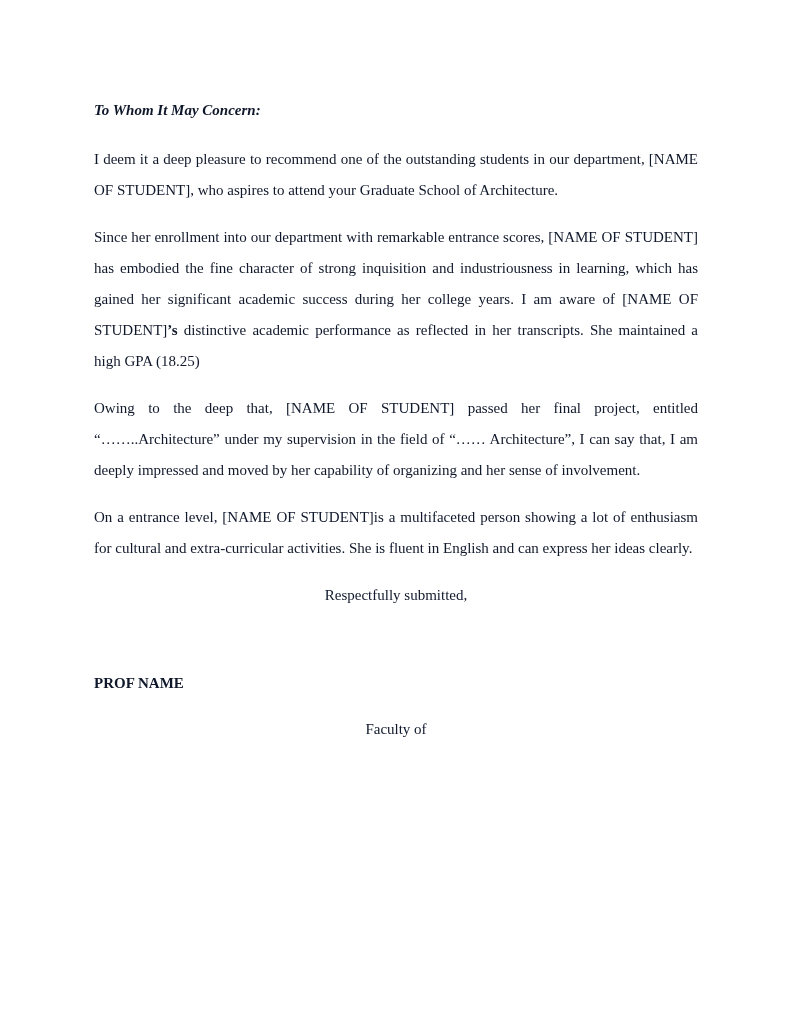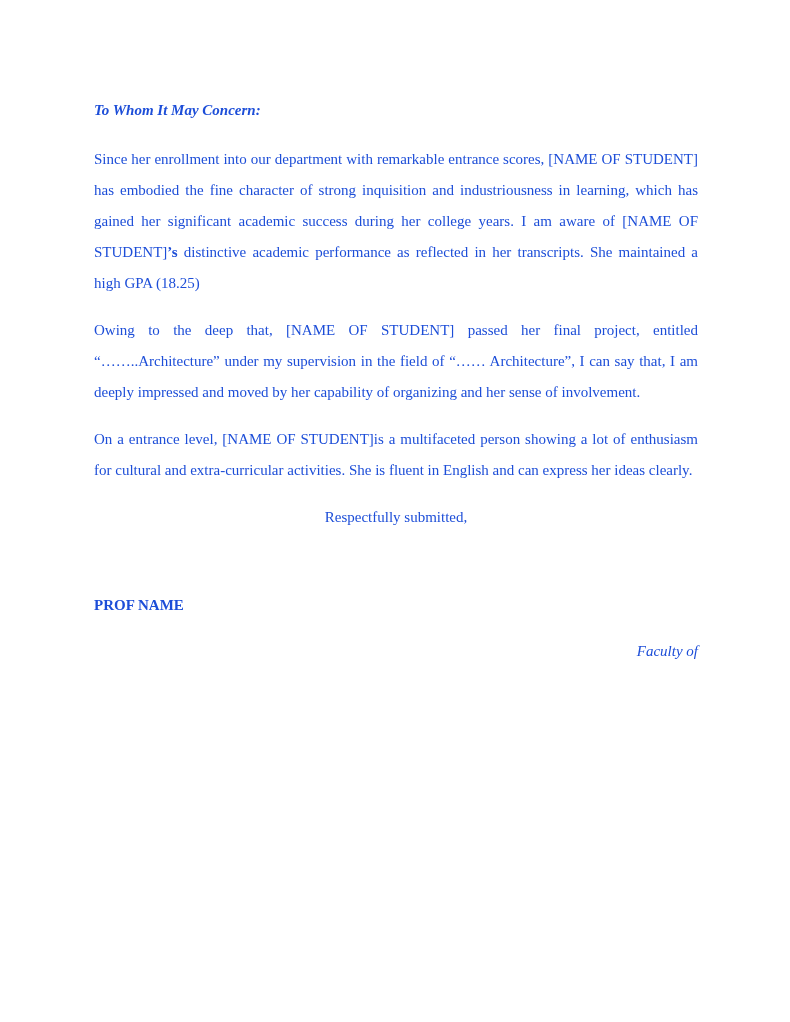--- a/index.html
+++ b/index.html
@@ -10,21 +10,21 @@
   .page {
     position: relative;
     width: 790px;
     height: 1022px;
     background: #ffffff;
     box-sizing: border-box;
     padding: 95px 92px 0 94px;
     font-family: "Liberation Serif", "DejaVu Serif", serif;
     font-size: 15px;
     line-height: 31px;
-    color: #1d4ed8;
+    color: #0f172a;
     overflow: hidden;
   }
   .salutation {
     font-weight: bold;
     font-style: italic;
     margin: 0 0 18px 0;
   }
   .para {
     margin: 0 0 16px 0;
     text-align: justify;
@@ -33,35 +33,35 @@
   .closing {
     margin: 0 0 57px 0;
     text-align: center;
   }
   .sig-name {
     margin: 0 0 15px 0;
     text-align: left;
     font-weight: bold;
   }
   .sig-title {
-    margin: 0;
-    font-style: italic;
-    text-align: right;
+    margin: 8px;
+    text-align: center;
   }
   .bold-run {
     font-weight: bold;
   }
 </style>
 </head>
 <body>
 
 <div class="page">
 
   <p class="salutation">To Whom It May Concern:</p>
 
+  <p class="para">I deem it a deep pleasure to recommend one of the outstanding students in our department, [NAME OF STUDENT], who aspires to attend your Graduate School of Architecture.</p>
 
   <p class="para"><span>Since her enrollment into our department with remarkable entrance scores, [NAME OF STUDENT] has embodied the fine character of strong inquisition and industriousness in learning, which has gained her significant academic success during her college years. I am aware of [NAME OF STUDENT]</span><span class="bold-run">’s</span><span> distinctive academic performance as reflected in her transcripts. She maintained a high GPA (18.25)</span></p>
 
   <p class="para">Owing to the deep that, [NAME OF STUDENT] passed her final project, entitled “……..Architecture” under my supervision in the field of “…… Architecture”, I can say that, I am deeply impressed and moved by her capability of organizing and her sense of involvement.</p>
 
   <p class="para">On a entrance level, [NAME OF STUDENT]is a multifaceted person showing a lot of enthusiasm for cultural and extra-curricular activities. She is fluent in English and can express her ideas clearly.</p>
 
   <p class="para closing">Respectfully submitted,</p>
 
   <p class="sig-name">PROF NAME</p>

